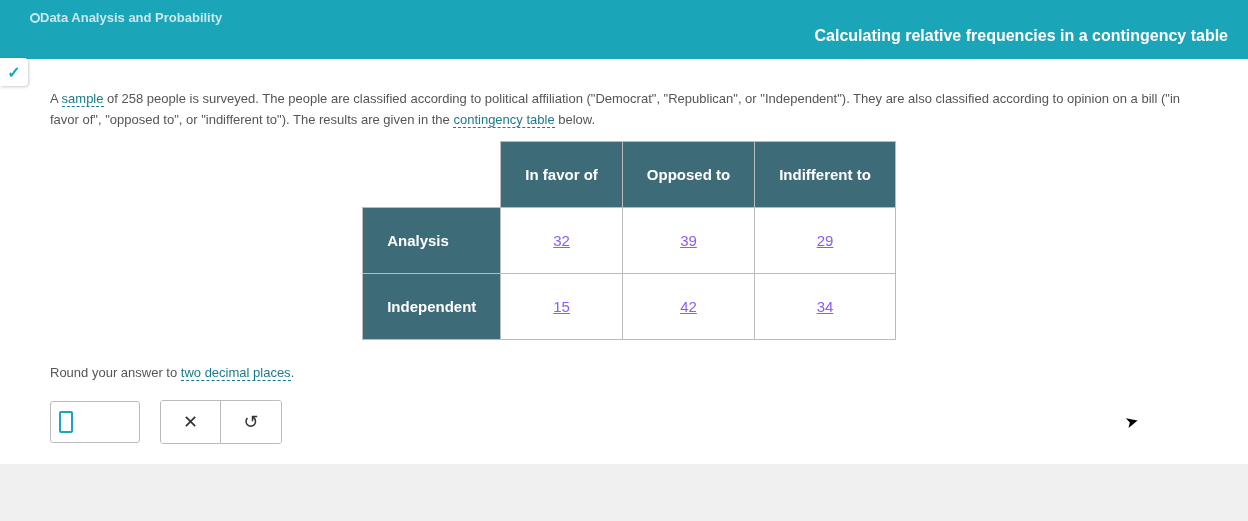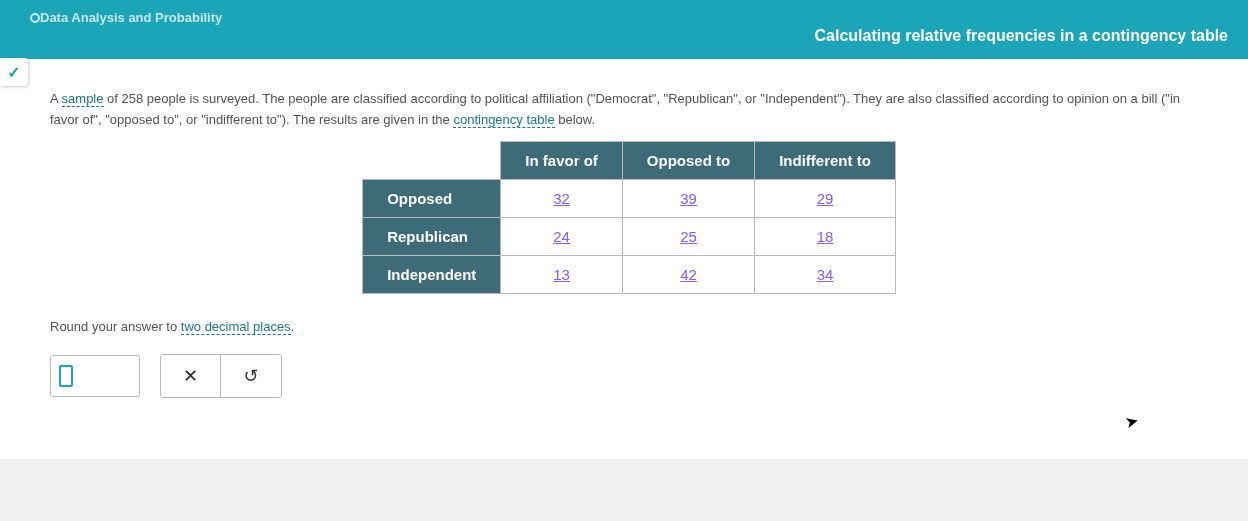--- a/index.html
+++ b/index.html
@@ -73,21 +73,21 @@
     .table-wrap {
       display: flex;
       justify-content: center;
       margin: 10px 0 25px 0;
     }
     table {
       border-collapse: collapse;
     }
     th, td {
       border: 1px solid #bbb;
-      padding: 10px 24px;
+      padding: 24px 24px;
       text-align: center;
       font-size: 15px;
     }
     th {
       background: #3e6b78;
       color: #fff;
       font-weight: bold;
     }
     .row-header {
       background: #3e6b78;
@@ -183,34 +183,28 @@
   <div class="table-wrap">
     <table>
       <tbody>
           <tr>
         <th class="corner-empty"></th>
         <th>In favor of</th>
         <th>Opposed to</th>
         <th>Indifferent to</th>
       </tr>
       <tr>
-        <th class="row-header">Opposed</th>
+        <th class="row-header">Analysis</th>
         <td class="data-cell">32</td>
         <td class="data-cell">39</td>
         <td class="data-cell">29</td>
       </tr>
       <tr>
-        <th class="row-header">Republican</th>
-        <td class="data-cell">24</td>
-        <td class="data-cell">25</td>
-        <td class="data-cell">18</td>
-      </tr>
-      <tr>
         <th class="row-header">Independent</th>
-        <td class="data-cell">13</td>
+        <td class="data-cell">15</td>
         <td class="data-cell">42</td>
         <td class="data-cell">34</td>
       </tr>
     </tbody>
       </table>
   </div>
 
 
   <p class="instruction">
     <span>Round your answer to </span><span class="link-term">two decimal places</span><span>.</span>

